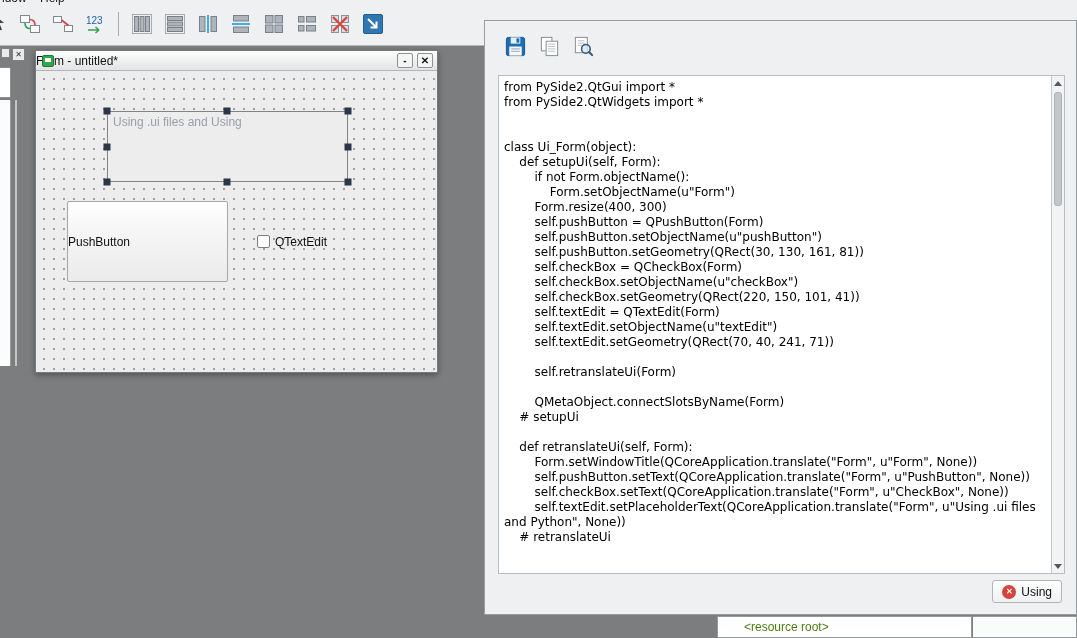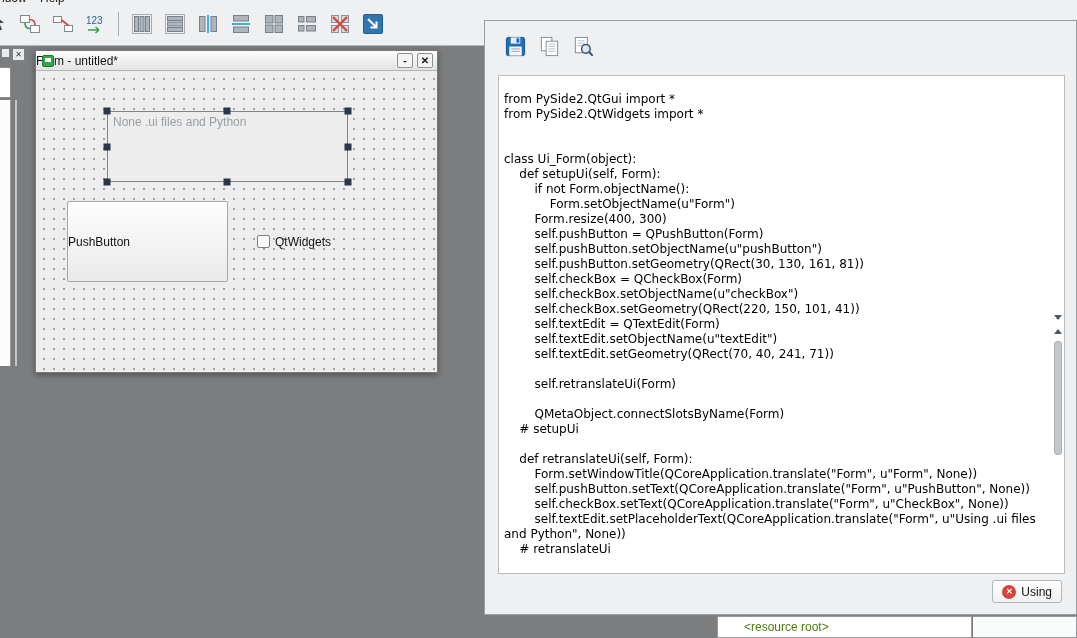--- a/index.html
+++ b/index.html
@@ -88,21 +88,21 @@
   .code-dialog {
     position:absolute; left:484px; top:20px; width:593px; height:595px;
     background:#eff0f1; border:1px solid #9a9da0;
   }
   .cd-toolbar { position:absolute; left:17px; top:12px; display:flex; gap:8px; }
   .cd-btn { width:26px; height:26px; background:transparent; border:none; padding:0;
             display:flex; align-items:center; justify-content:center; }
 
   .code-area {
     position:absolute; left:13px; top:54px; width:567px; height:499px;
-    background:#ffffff; border:1px solid #b9bdc0; display:flex;align-items:center;
+    background:#ffffff; border:1px solid #b9bdc0; display:flex;
   }
   .code-pre {
     flex:1; overflow:hidden; margin:0; padding:4px 5px;
     font-family:"DejaVu Sans", sans-serif; font-size:12px; line-height:15px;
     white-space:pre-wrap; color:#000;
   }
   .vscroll {
     width:13px; border-left:1px solid #c6c9cb; background:#f2f3f4; position:relative;
   }
   .vs-arrow { position:absolute; left:0; width:12px; height:14px;
@@ -260,38 +260,38 @@
   <div class="form-window">
     <div class="fw-titlebar">
       <span class="fw-ico"></span>
       <span class="fw-title">Form - untitled*</span>
       <button class="fw-btn fw-min">-</button>
       <button class="fw-btn fw-close">✕</button>
     </div>
     <div class="fw-body">
 
       <div class="w-textedit">
-        <div class="ph">None .ui files and Python</div>
+        <div class="ph">Using .ui files and Using</div>
       </div>
       <div class="handle" style="left:71px;  top:40px;"></div>
       <div class="handle" style="left:191px; top:40px;"></div>
       <div class="handle" style="left:312px; top:40px;"></div>
       <div class="handle" style="left:71px;  top:75.5px;"></div>
       <div class="handle" style="left:312px; top:75.5px;"></div>
       <div class="handle" style="left:71px;  top:111px;"></div>
       <div class="handle" style="left:191px; top:111px;"></div>
       <div class="handle" style="left:312px; top:111px;"></div>
 
       <div class="w-pushbutton">
         <span>PushButton</span>
       </div>
 
       <div class="w-checkbox">
         <span class="cb-box"></span>
-        <span>QtWidgets</span>
+        <span>QTextEdit</span>
       </div>
 
     </div>
   </div>
 
   <div class="code-dialog">
 
     <div class="cd-toolbar">
       <button class="cd-btn">
         <svg width="23" height="23" viewBox="0 0 24 24">

